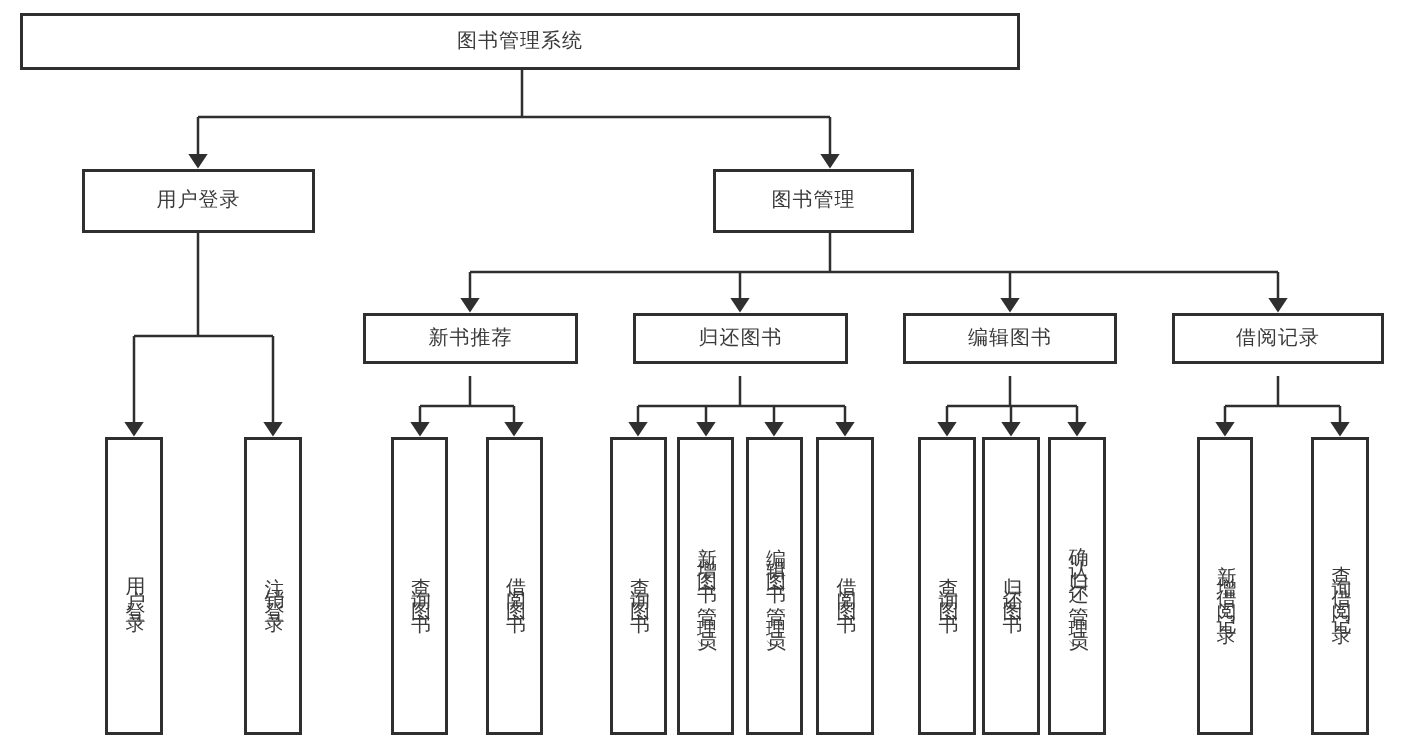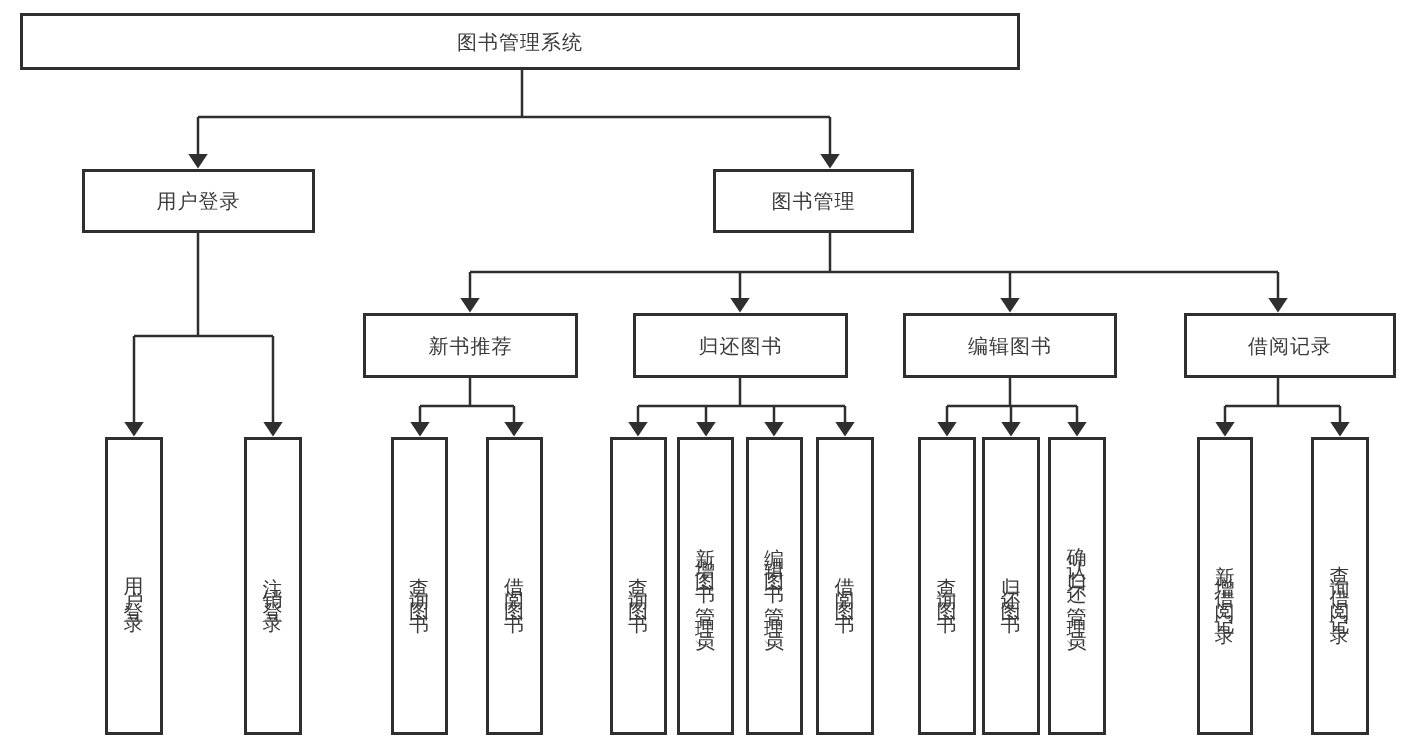--- a/index.html
+++ b/index.html
@@ -1,20 +1,20 @@
 <!DOCTYPE html>
 <html><head>
 <meta charset="utf-8">
 <style>
   html,body{margin:0;padding:0;background:#ffffff;}
   .stage{
     position:relative;
     width:1405px;height:747px;
     background:#ffffff;
-    font-family:Liberation Serif, serif;
+    font-family:Liberation Mono, monospace;
     overflow:hidden;
   }
   .wires{position:absolute;left:0;top:0;}
   .box{
     position:absolute;
     box-sizing:border-box;
     background:#ffffff;
     border:3px solid #2f2f2f;
     display:flex;align-items:center;justify-content:center;
     color:#3a3a3a;
@@ -22,21 +22,21 @@
     line-height:1;
   }
   .hlabel{white-space:nowrap;letter-spacing:1px;}
   .vlabel{
     writing-mode:vertical-rl;
     text-orientation:mixed;
     letter-spacing:12px;
     white-space:nowrap;
   }
   .leaf{top:437px;height:298px;}
-  .lvl3{top:313px;height:65px;justify-content:center;}
+  .lvl3{top:313px;height:51px;justify-content:center;}
   .lvl2{top:169px;height:64px;}
   .watermark{
     position:absolute;
     right:8px;bottom:8px;
     font-size:19px;
     color:#a8a8a8;
     letter-spacing:1px;
     text-shadow:0 0 3px #ffffff,0 0 3px #ffffff;
     z-index:5;
   }
@@ -102,21 +102,21 @@
 
   <div class="box lvl3" style="left:363px;width:215px;">
     <span class="hlabel">新书推荐</span>
   </div>
   <div class="box lvl3" style="left:633px;width:215px;">
     <span class="hlabel">归还图书</span>
   </div>
   <div class="box lvl3" style="left:903px;width:214px;">
     <span class="hlabel">编辑图书</span>
   </div>
-  <div class="box lvl3" style="left:1172px;width:212px;margin-left:12px;">
+  <div class="box lvl3" style="left:1172px;width:212px;">
     <span class="hlabel">借阅记录</span>
   </div>
 
   <div class="box leaf" style="left:105px;width:58px;">
     <span class="vlabel">用户登录</span>
   </div>
   <div class="box leaf" style="left:244px;width:58px;">
     <span class="vlabel">注销登录</span>
   </div>
 

